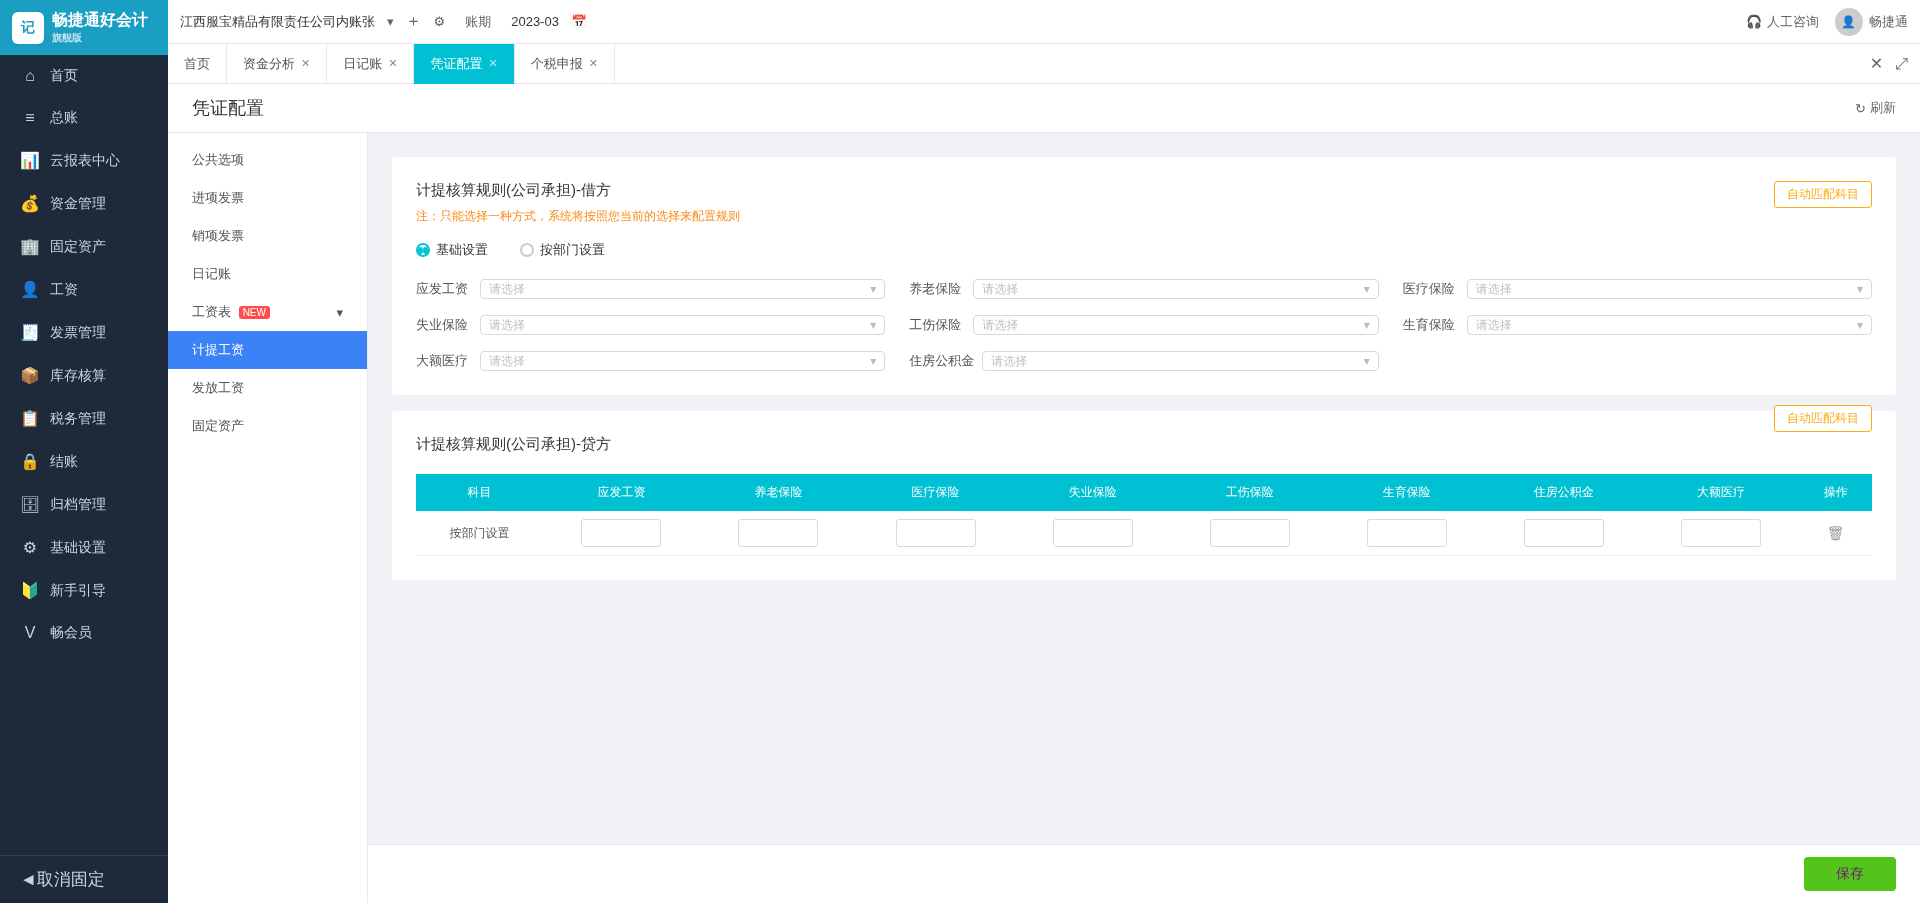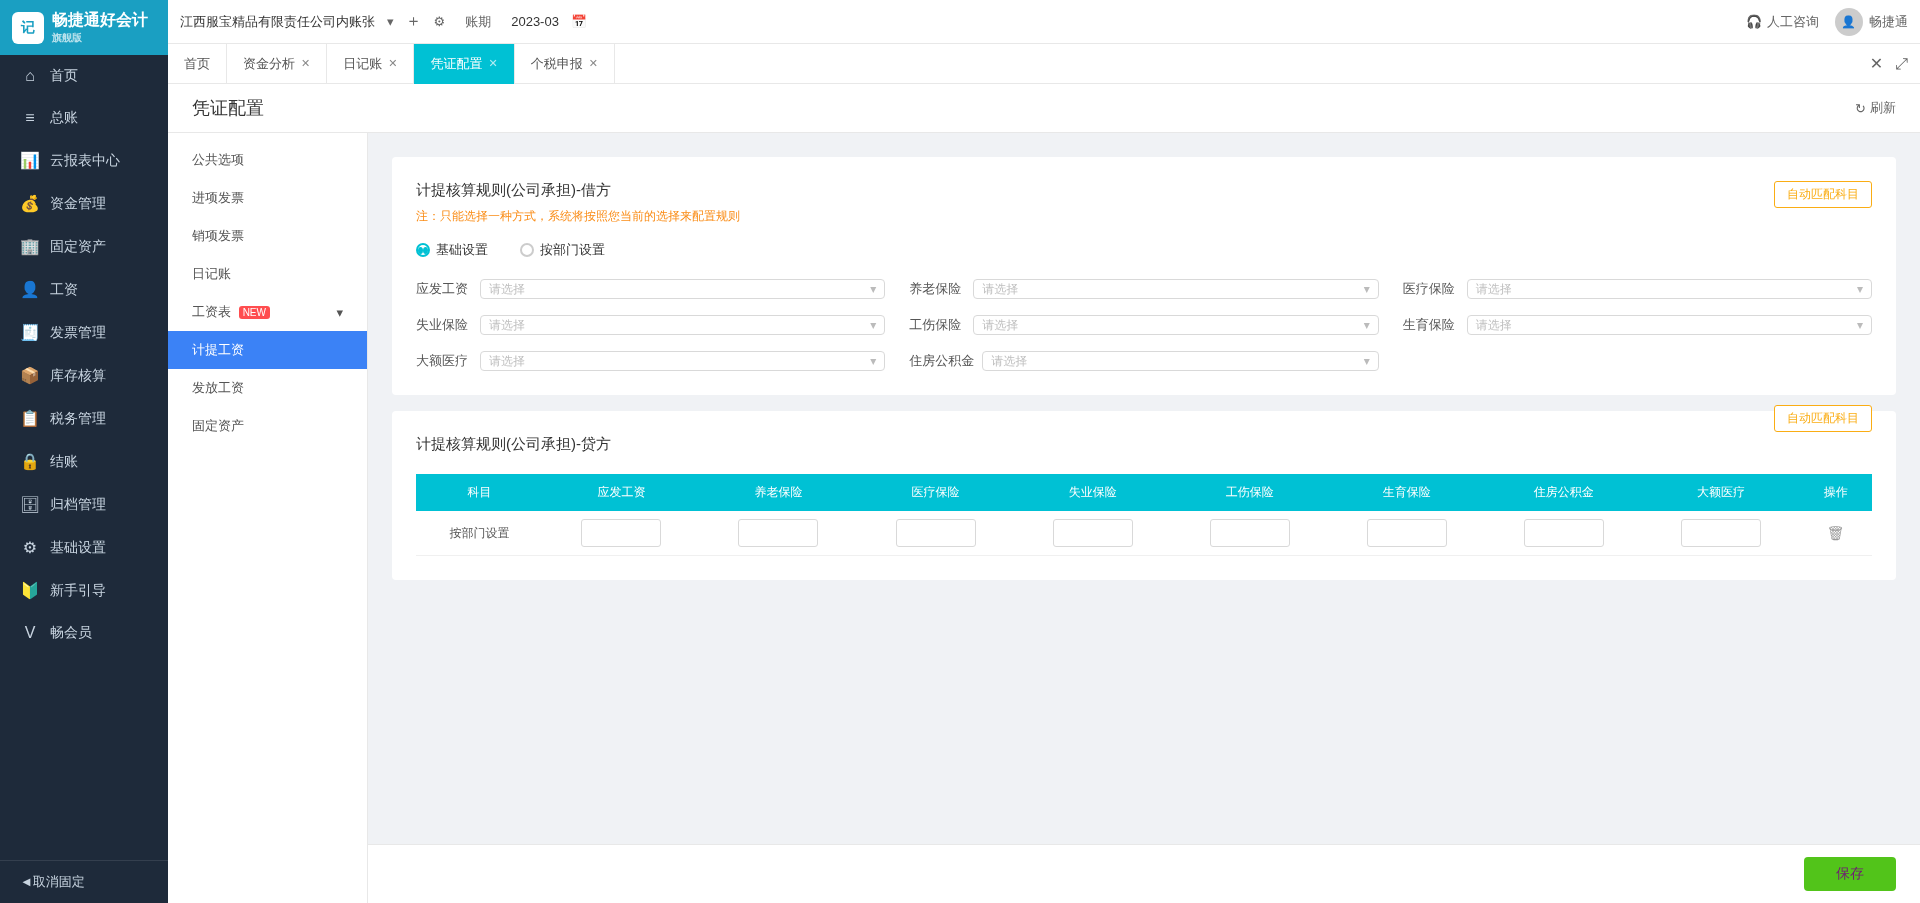--- a/index.html
+++ b/index.html
@@ -6,21 +6,21 @@
     body { font-family: "Microsoft YaHei", "PingFang SC", sans-serif; font-size: 13px; background: #f0f2f5; display: flex; height: 903px; overflow: hidden; }
 
     
     .sidebar { width: 168px; background: #1e2a3a; color: #c8d4e0; display: flex; flex-direction: column; flex-shrink: 0; height: 100%; }
     .sidebar-logo { background: #1a9fc2; padding: 10px 12px; display: flex; align-items: center; gap: 8px; color: #fff; font-size: 16px; font-weight: bold; }
     .sidebar-logo-icon { width: 32px; height: 32px; background: #fff; border-radius: 6px; display: flex; align-items: center; justify-content: center; color: #1a9fc2; font-size: 14px; font-weight: bold; }
     .sidebar-logo-sub { font-size: 10px; color: rgba(255,255,255,0.7); }
     .sidebar-nav { flex: 1; overflow-y: auto; }
     .sidebar-item { display: flex; align-items: center; gap: 10px; padding: 12px 20px; cursor: pointer; color: #c8d4e0; font-size: 14px; }
     .sidebar-item .icon { font-size: 16px; width: 20px; text-align: center; }
-    .sidebar-footer { padding: 12px 20px; display: flex; align-items: center; gap: 8px; cursor: pointer; color: #c8d4e0; font-size: 13px; border-top: 1px solid rgba(255,255,255,0.1); }
+    .sidebar-footer { padding: 12px 20px; display: flex; align-items: center; gap: 8px; cursor: pointer; color: #c8d4e0; font-size: 17px; border-top: 1px solid rgba(255,255,255,0.1); }
 
     
     .main { flex: 1; display: flex; flex-direction: column; overflow: hidden; }
 
     
     .topbar { height: 44px; background: #fff; display: flex; align-items: center; padding: 0 12px; border-bottom: 1px solid #e8e8e8; gap: 12px; }
     .topbar-company { font-size: 13px; color: #333; }
     .topbar-dropdown { color: #666; cursor: pointer; }
     .topbar-add { color: #666; cursor: pointer; font-size: 16px; }
     .topbar-gear { color: #666; cursor: pointer; }

